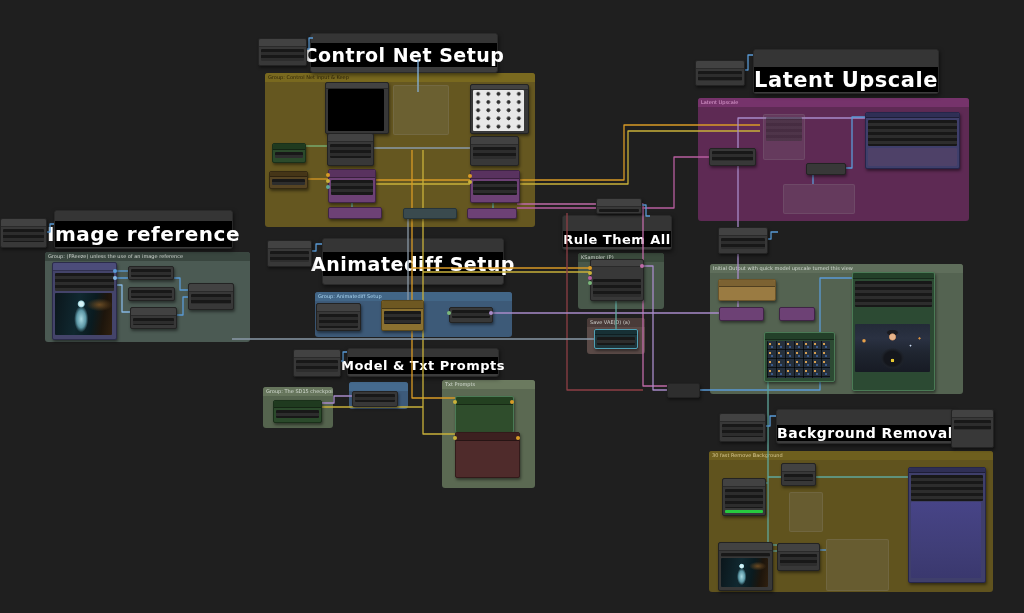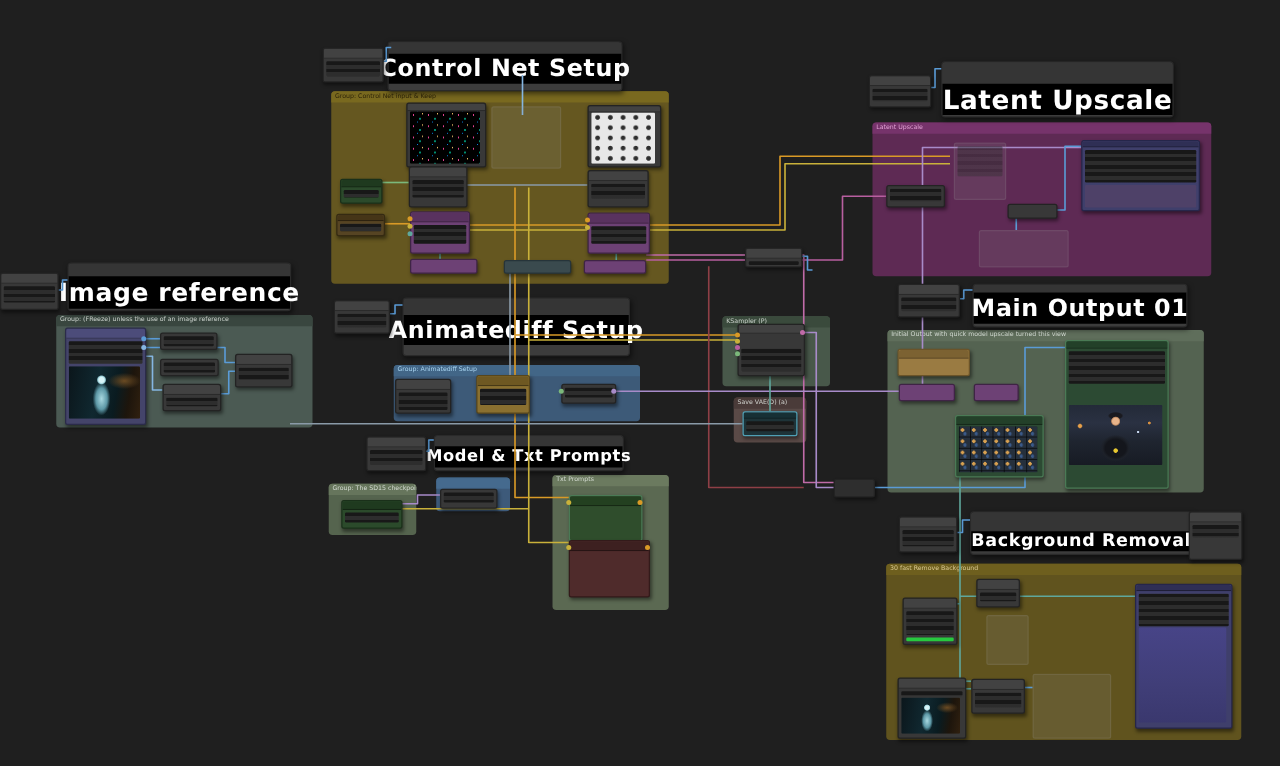--- a/index.html
+++ b/index.html
@@ -90,23 +90,23 @@
     <div class="note-text" style="height:25px;font-size:21px">Latent Upscale</div>
   </div>
   <div class="note" style="left:54px;top:210px;width:177px;height:37px">
     <div class="note-bar" style="height:10px"></div>
     <div class="note-text" style="height:26px;font-size:20px">Image reference</div>
   </div>
   <div class="note" style="left:322px;top:238px;width:180px;height:45px">
     <div class="note-bar" style="height:13px"></div>
     <div class="note-text" style="height:24px;font-size:19px">Animatediff Setup</div>
   </div>
-  <div class="note" style="left:778px;top:227px;width:170px;height:33px">
-    <div class="note-bar" style="height:6px"></div>
-    <div class="note-text" style="height:25px;font-size:19px">Main Output 01</div>
+  <div class="note" style="left:562px;top:215px;width:108px;height:33px">
+    <div class="note-bar" style="height:15px"></div>
+    <div class="note-text" style="height:16px;font-size:13px">Rule Them All</div>
   </div>
   <div class="note" style="left:347px;top:348px;width:150px;height:27px">
     <div class="note-bar" style="height:8px"></div>
     <div class="note-text" style="height:17px;font-size:13px">Model &amp; Txt Prompts</div>
   </div>
   <div class="note" style="left:776px;top:409px;width:176px;height:33px">
     <div class="note-bar" style="height:15px"></div>
     <div class="note-text" style="height:16px;font-size:14px">Background Removal</div>
   </div>
 

